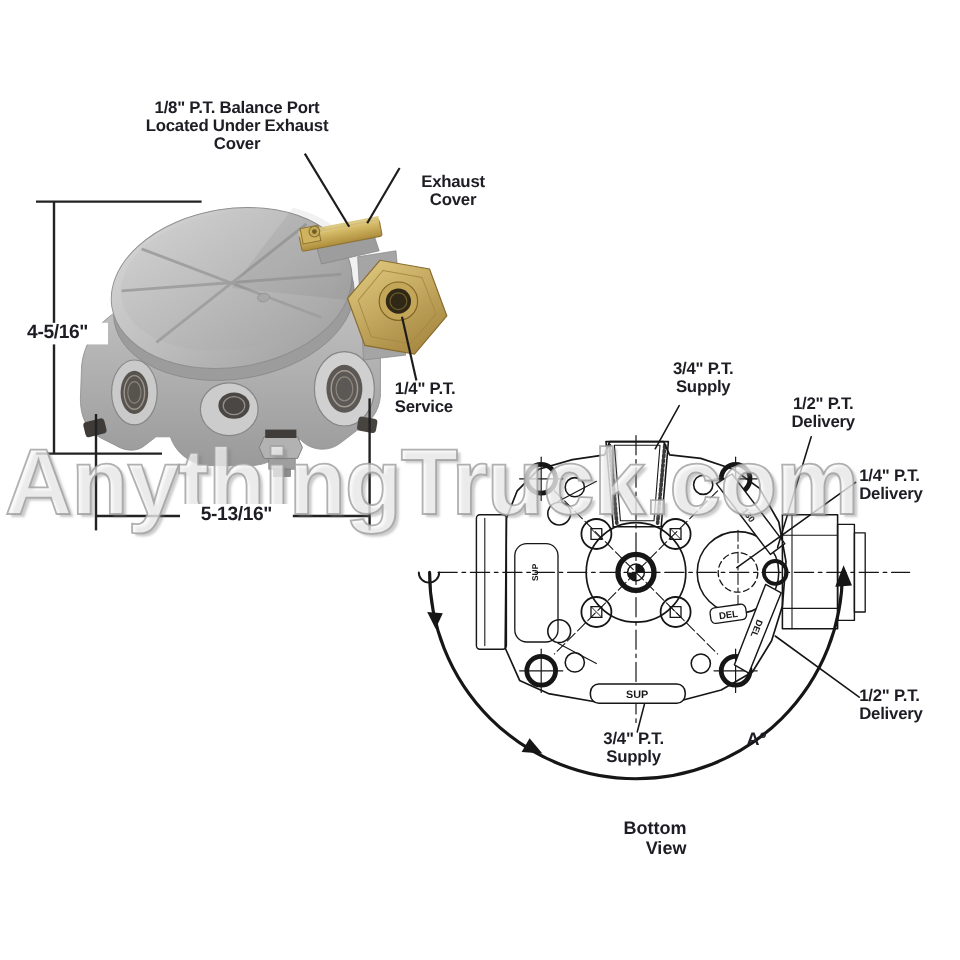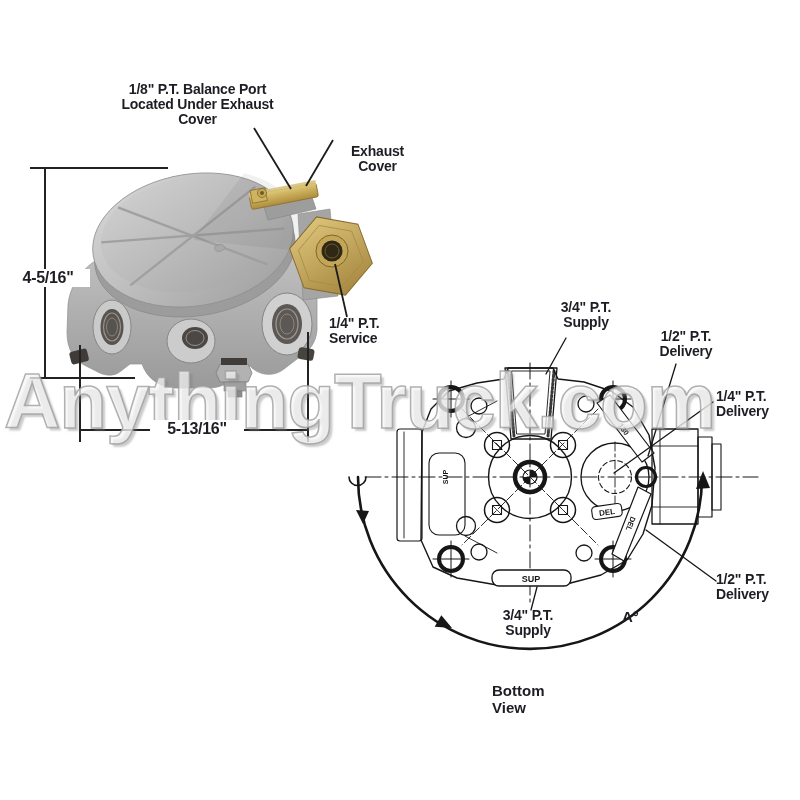--- a/index.html
+++ b/index.html
@@ -15,21 +15,21 @@
   }
   .lbl.left{text-align:left;}
   .dim{
     position:absolute;z-index:3;color:#1d1d24;font-weight:700;
     font-size:16px;line-height:18px;letter-spacing:-0.3px;text-align:center;
     background:#ffffff;padding:0 2px;white-space:nowrap;
   }
   .angle{position:absolute;z-index:3;color:#1d1d24;font-weight:700;font-size:15px;}
   .title{
     position:absolute;z-index:3;color:#1d1d24;font-weight:700;
-    font-size:15px;line-height:17px;white-space:pre-line;text-align:left;
+    font-size:15px;line-height:17px;white-space:pre-line;text-align:right;
   }
   .watermark{
     position:absolute;z-index:2;left:4px;top:356px;width:810px;
     font-family:"Liberation Sans", sans-serif;font-weight:700;
     font-size:78px;letter-spacing:-1px;white-space:nowrap;
     color:rgba(246,246,246,0.72);
     -webkit-text-stroke:1.5px rgba(158,158,158,0.8);
     text-shadow:3px 3px 2px rgba(125,125,125,0.4);
     pointer-events:none;
   }

